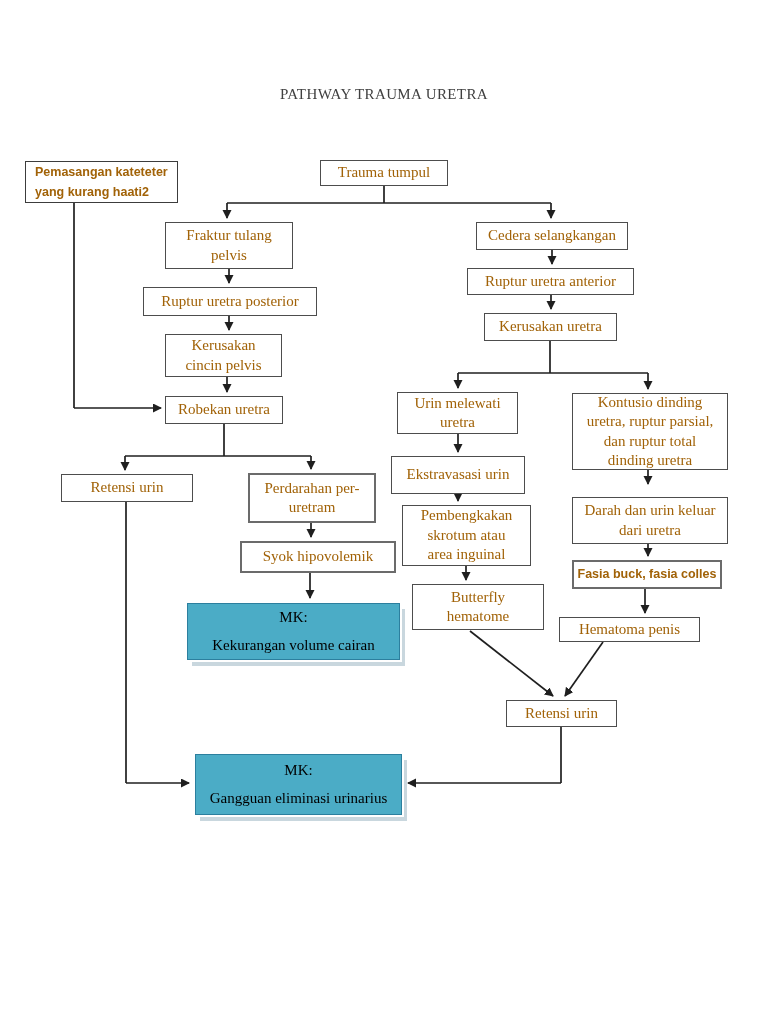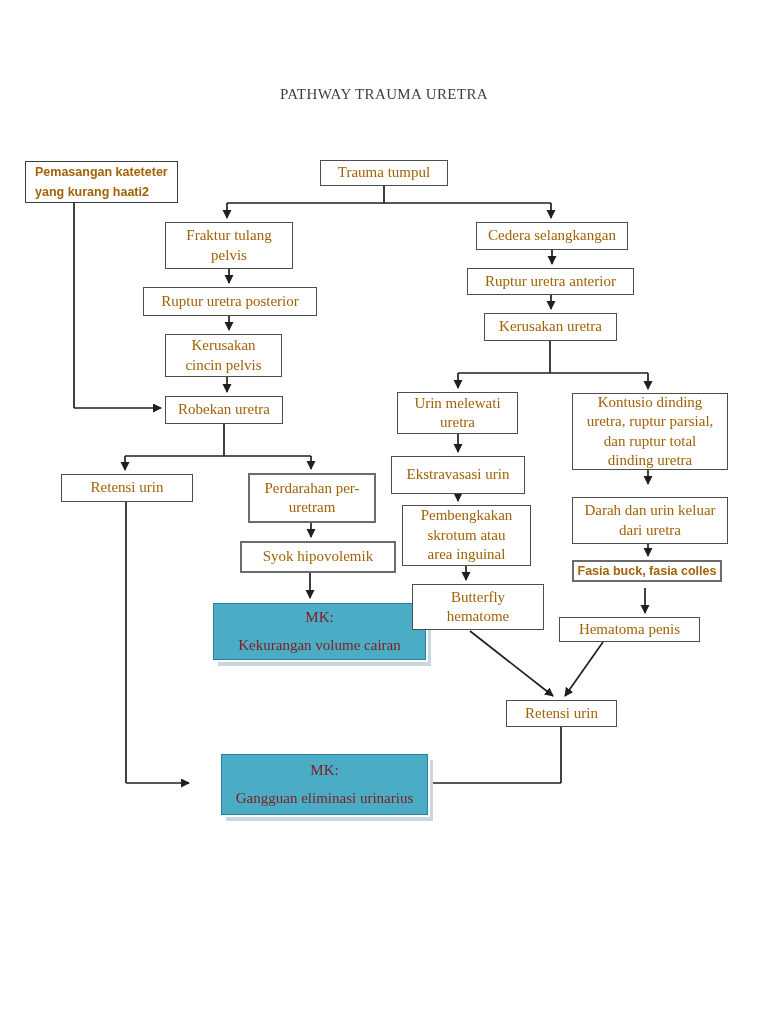--- a/index.html
+++ b/index.html
@@ -57,23 +57,22 @@
     line-height: 1.6;
   }
   .node.gray-border { border-color: #6b6b6b; border-width: 2px; }
   .node.small-text { font-size: 15px; line-height: 1.28; }
   .node.mk {
     flex-direction: column;
     justify-content: center;
     gap: 8px;
     background: #4bacc6;
     border: 1.4px solid #2c7f9e;
-    color: #7f1d1d;
+    color: #000000;
     box-shadow: 0 0 0 2px #ffffff, 5px 6px 0 0 #c9d7de;
-    margin-left: 26px;
   }
   .mk-heading { font-weight: normal; }
 </style>
 </head>
 <body>
 
 <div class="page">
 
   <div class="diagram-title">PATHWAY TRAUMA URETRA</div>
 
@@ -176,21 +175,21 @@
 hematome</div>
 
   <div class="node small-text" style="left:572px; top:393px; width:156px; height:77px;">Kontusio dinding
 uretra, ruptur parsial,
 dan ruptur total
 dinding uretra</div>
 
   <div class="node small-text" style="left:572px; top:488px; width:156px; height:47px;margin-top:9px;">Darah dan urin keluar
 dari uretra</div>
 
-  <div class="node sans gray-border" style="left:572px; top:560px; width:150px; height:22px;">Fasia buck, fasia colles</div>
+  <div class="node sans gray-border" style="left:572px; top:560px; width:150px; height:29px;">Fasia buck, fasia colles</div>
 
   <div class="node" style="left:559px; top:617px; width:141px; height:25px;">Hematoma penis</div>
 
   <div class="node" style="left:506px; top:700px; width:111px; height:27px;">Retensi urin</div>
 
   <div class="node mk" style="left:195px; top:754px; width:207px; height:61px;">
     <div class="mk-heading">MK:</div>
     <div class="mk-label">Gangguan eliminasi urinarius</div>
   </div>
 

